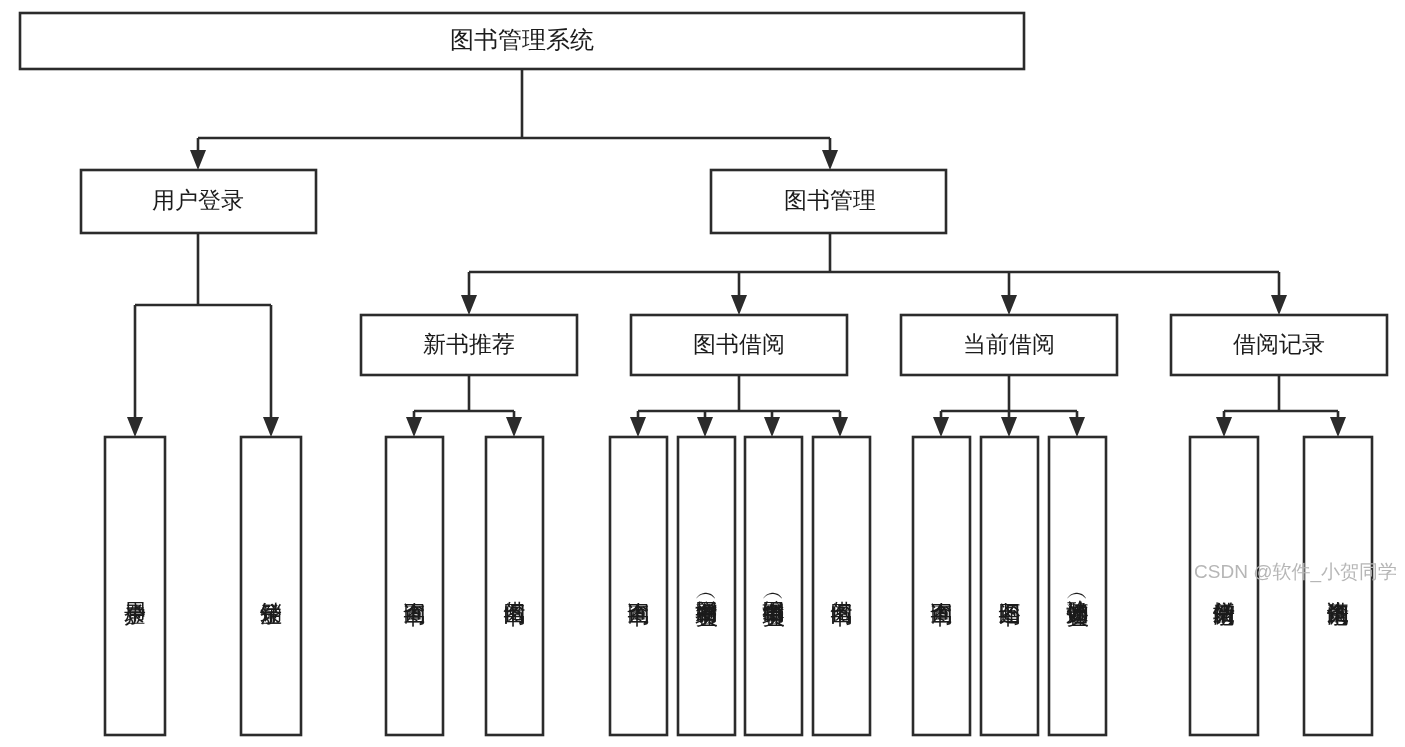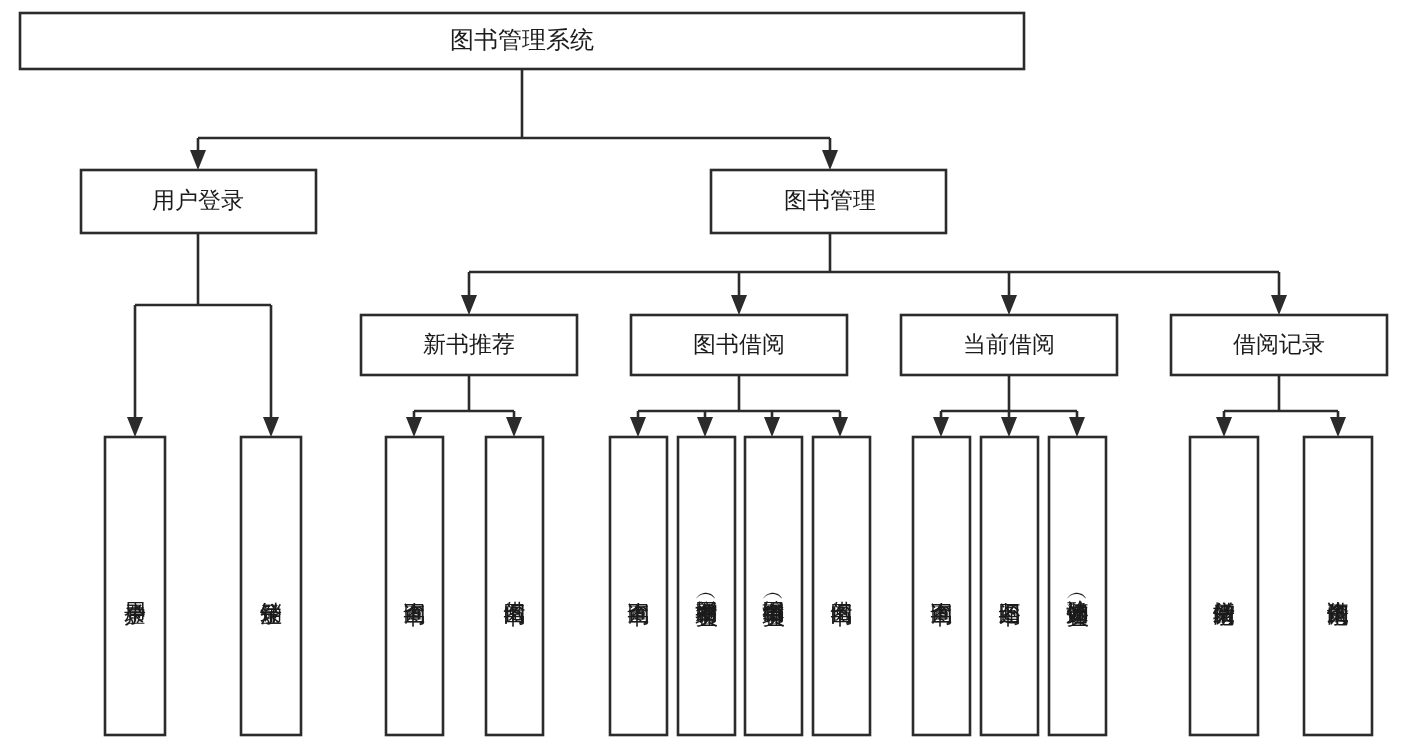--- a/index.html
+++ b/index.html
@@ -215,14 +215,15 @@
   <div class="leaf-label" style="left:745px; top:437px; width:57px; height:298px;">编辑图书（管理员）</div>
   <div class="leaf-label" style="left:813px; top:437px; width:57px; height:298px;">借阅图书</div>
 
   <div class="leaf-label" style="left:913px; top:437px; width:57px; height:298px;">查询图书</div>
   <div class="leaf-label" style="left:981px; top:437px; width:57px; height:298px;">归还图书</div>
   <div class="leaf-label" style="left:1049px; top:437px; width:57px; height:298px;">确认归还（管理员）</div>
 
   <div class="leaf-label" style="left:1190px; top:437px; width:68px; height:298px;">新增借阅记录</div>
   <div class="leaf-label" style="left:1304px; top:437px; width:68px; height:298px;">查询借阅记录</div>
 
+  <div class="watermark">CSDN @软件_小贺同学</div>
 
 </div>
 
 </body></html>

